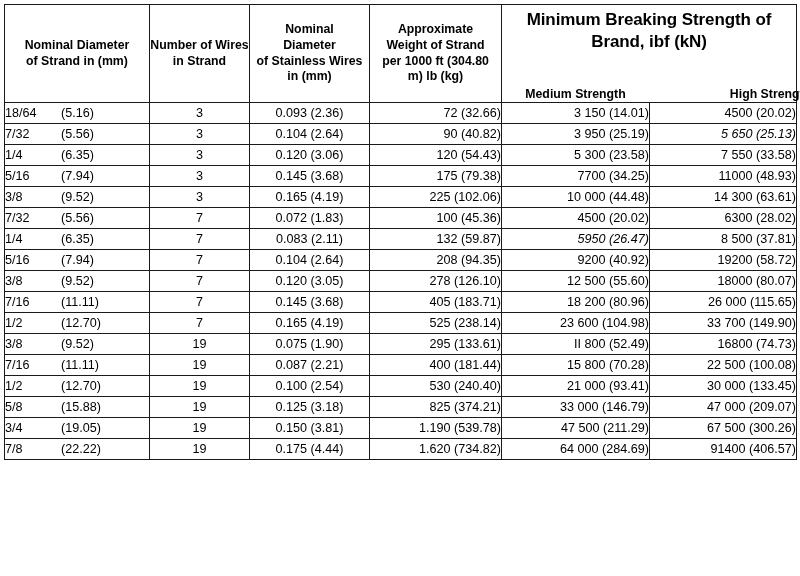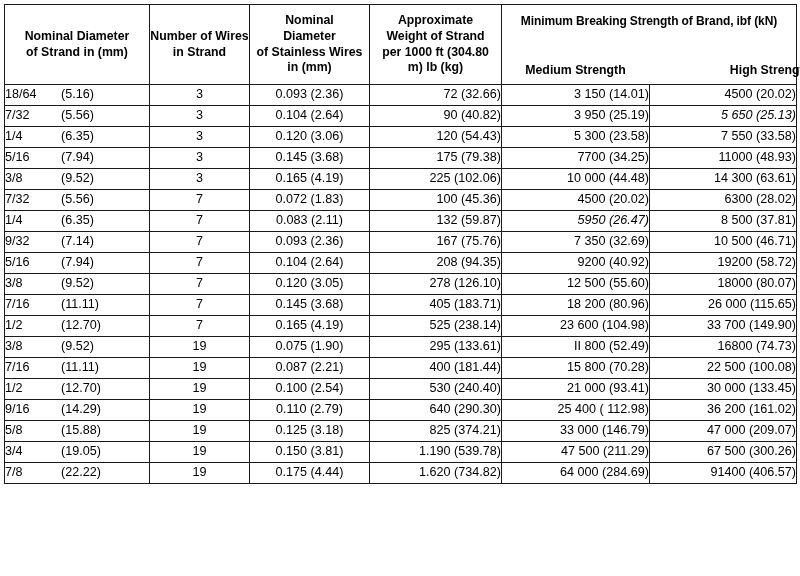--- a/index.html
+++ b/index.html
@@ -55,21 +55,21 @@
   th.colD { width: 132px; }
 
   .hdr-group {
     height: 79px;
     padding: 0;
     vertical-align: top;
   }
   .hdr-group .grp-title {
     display: block;
     font-weight: bold;
-    font-size: 12px;
+    font-size: 17px;
     padding-top: 4px;
     letter-spacing: -0.1px;
   }
   .hdr-group .grp-subs {
     display: flex;
     width: 100%;
     margin-top: 34px;
     gap: 48px;
   }
   .hdr-group .grp-subs span {
@@ -225,28 +225,20 @@
         </tr>
         <tr>
           <td class="c-dia"><span class="frac">1/4</span><span class="mm">(6.35)</span></td>
           <td class="c-wires">7</td>
           <td class="c-stain">0.083 (2.11)</td>
           <td class="c-weight">132 (59.87)</td>
           <td class="c-med ital">5950   (26.47)</td>
           <td class="c-high">8 500  (37.81)</td>
         </tr>
         <tr>
-          <td class="c-dia"><span class="frac">9/32</span><span class="mm">(7.14)</span></td>
-          <td class="c-wires">7</td>
-          <td class="c-stain">0.093 (2.36)</td>
-          <td class="c-weight">167 (75.76)</td>
-          <td class="c-med">7 350   (32.69)</td>
-          <td class="c-high">10 500  (46.71)</td>
-        </tr>
-        <tr>
           <td class="c-dia"><span class="frac">5/16</span><span class="mm">(7.94)</span></td>
           <td class="c-wires">7</td>
           <td class="c-stain">0.104 (2.64)</td>
           <td class="c-weight">208 (94.35)</td>
           <td class="c-med">9200   (40.92)</td>
           <td class="c-high">19200 (58.72)</td>
         </tr>
         <tr>
           <td class="c-dia"><span class="frac">3/8</span><span class="mm">(9.52)</span></td>
           <td class="c-wires">7</td>
@@ -289,28 +281,20 @@
         </tr>
         <tr>
           <td class="c-dia"><span class="frac">1/2</span><span class="mm">(12.70)</span></td>
           <td class="c-wires">19</td>
           <td class="c-stain">0.100 (2.54)</td>
           <td class="c-weight">530 (240.40)</td>
           <td class="c-med">21 000  (93.41)</td>
           <td class="c-high">30 000 (133.45)</td>
         </tr>
         <tr>
-          <td class="c-dia"><span class="frac">9/16</span><span class="mm">(14.29)</span></td>
-          <td class="c-wires">19</td>
-          <td class="c-stain">0.110 (2.79)</td>
-          <td class="c-weight">640 (290.30)</td>
-          <td class="c-med">25 400 ( 112.98)</td>
-          <td class="c-high">36 200 (161.02)</td>
-        </tr>
-        <tr>
           <td class="c-dia"><span class="frac">5/8</span><span class="mm">(15.88)</span></td>
           <td class="c-wires">19</td>
           <td class="c-stain">0.125 (3.18)</td>
           <td class="c-weight">825 (374.21)</td>
           <td class="c-med">33 000 (146.79)</td>
           <td class="c-high">47 000 (209.07)</td>
         </tr>
         <tr>
           <td class="c-dia"><span class="frac">3/4</span><span class="mm">(19.05)</span></td>
           <td class="c-wires">19</td>

